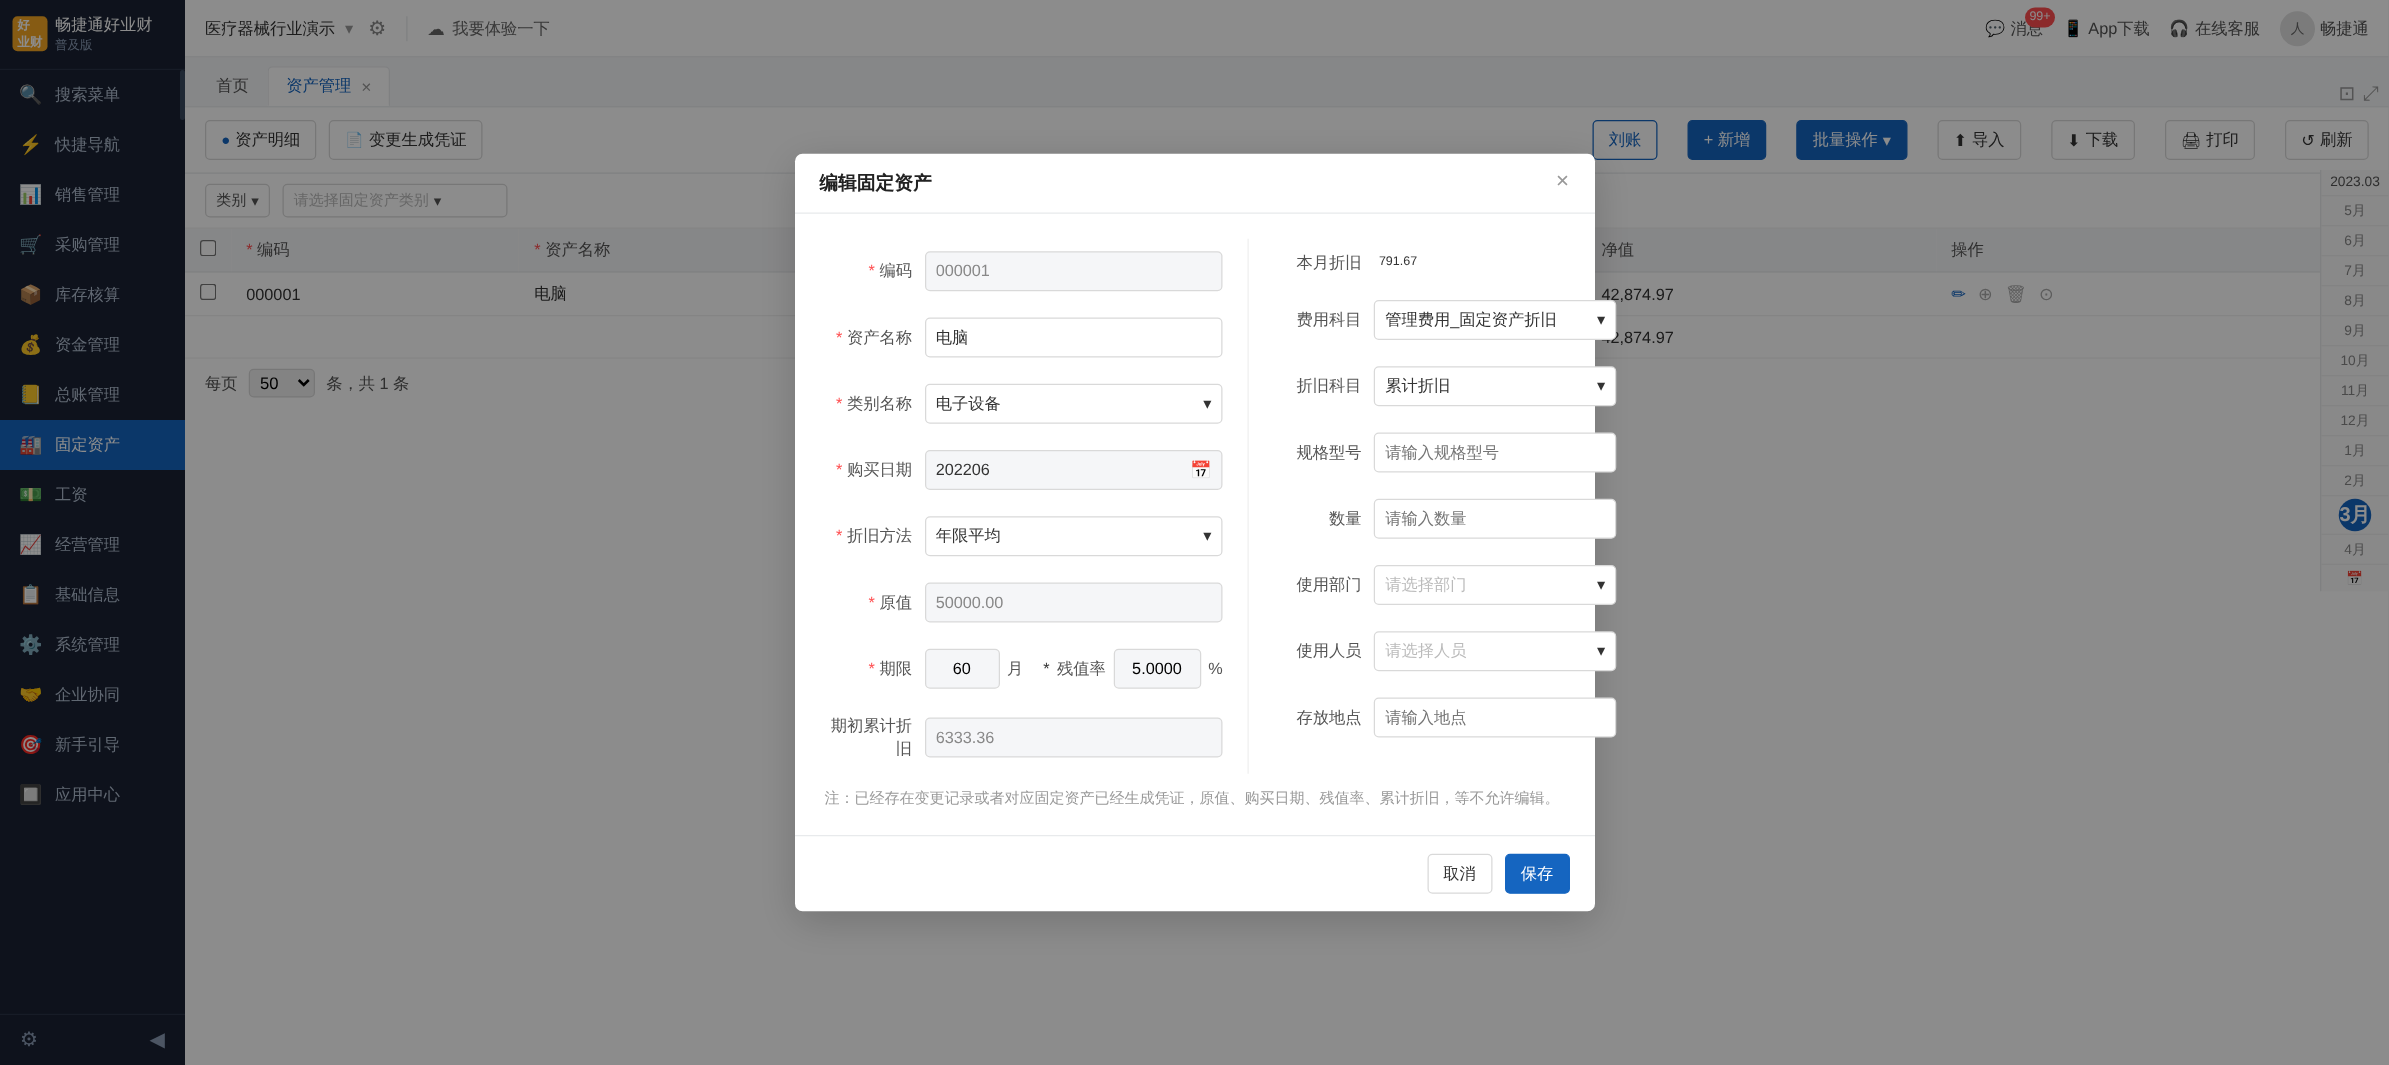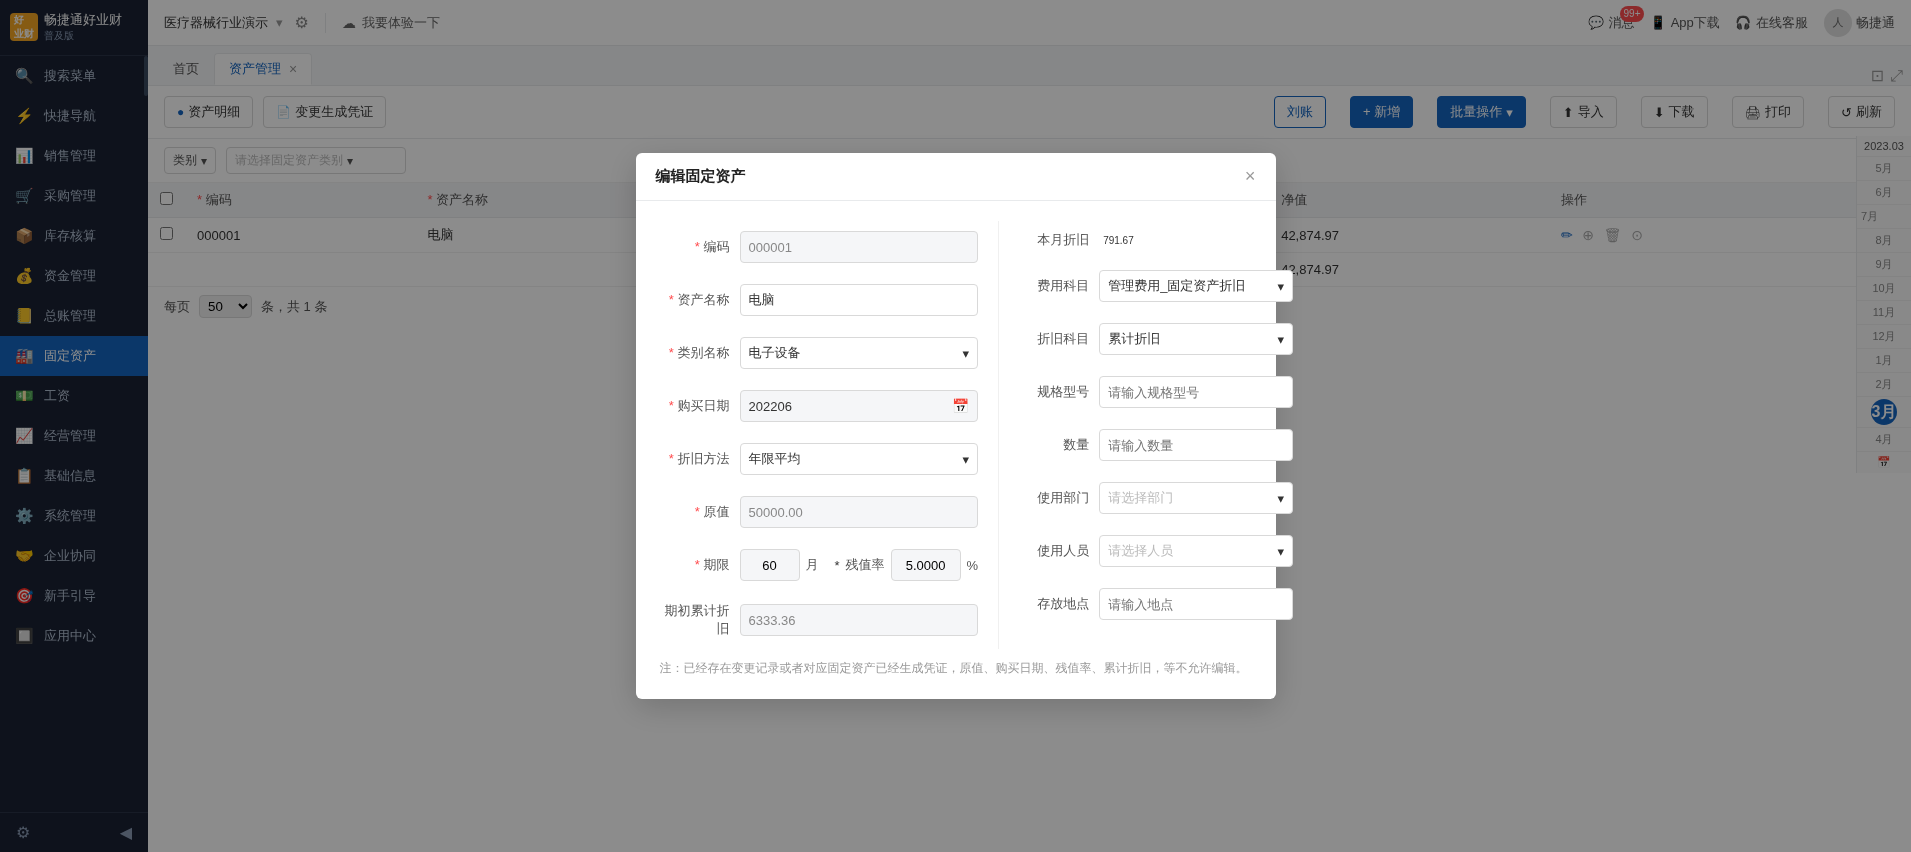--- a/index.html
+++ b/index.html
@@ -328,21 +328,21 @@
           <option>50</option>
           <option>100</option>
         </select>
         <span>条，共 1 条</span>
       </div>
 
       <div style="position:absolute;right:0;top:50px;width:55px;background:#f9f9f9;border-left:1px solid #e8eaec;font-size:11px;color:#888;">
         <div style="padding:4px;text-align:center;font-size:11px;color:#555;border-bottom:1px solid #eee;">2023.03</div>
         <div style="padding:4px;text-align:center;border-bottom:1px solid #eee;">5月</div>
         <div style="padding:4px;text-align:center;border-bottom:1px solid #eee;">6月</div>
-        <div style="padding:4px;border-bottom:1px solid #eee;">7月</div>
+        <div style="padding:4px;text-align:center;border-bottom:1px solid #eee;">7月</div>
         <div style="padding:4px;text-align:center;border-bottom:1px solid #eee;">8月</div>
         <div style="padding:4px;text-align:center;border-bottom:1px solid #eee;">9月</div>
         <div style="padding:4px;text-align:center;border-bottom:1px solid #eee;">10月</div>
         <div style="padding:4px;text-align:center;border-bottom:1px solid #eee;">11月</div>
         <div style="padding:4px;text-align:center;border-bottom:1px solid #eee;">12月</div>
         <div style="padding:4px;text-align:center;border-bottom:1px solid #eee;">1月</div>
         <div style="padding:4px;text-align:center;border-bottom:1px solid #eee;">2月</div>
         <div style="padding:2px;text-align:center;border-bottom:1px solid #eee;">
           <div style="width:26px;height:26px;background:#1565c0;color:#fff;border-radius:50%;display:flex;align-items:center;justify-content:center;margin:0 auto;font-size:16px;font-weight:bold;">3月</div>
         </div>
@@ -504,14 +504,22 @@
             <div class="form-label">
               <span>存放地点</span>
             </div>
             <input class="form-input" type="text" placeholder="请输入地点" style="">
           </div>
         </div>
       </div>
 
       <div class="form-note">注：已经存在变更记录或者对应固定资产已经生成凭证，原值、购买日期、残值率、累计折旧，等不允许编辑。</div>
     </div>
+    <div class="modal-footer">
+      <button class="btn btn-default">
+        <span>取消</span>
+      </button>
+      <button class="btn btn-primary">
+        <span>保存</span>
+      </button>
+    </div>
   </div>
 </div>
 
 </body></html>

